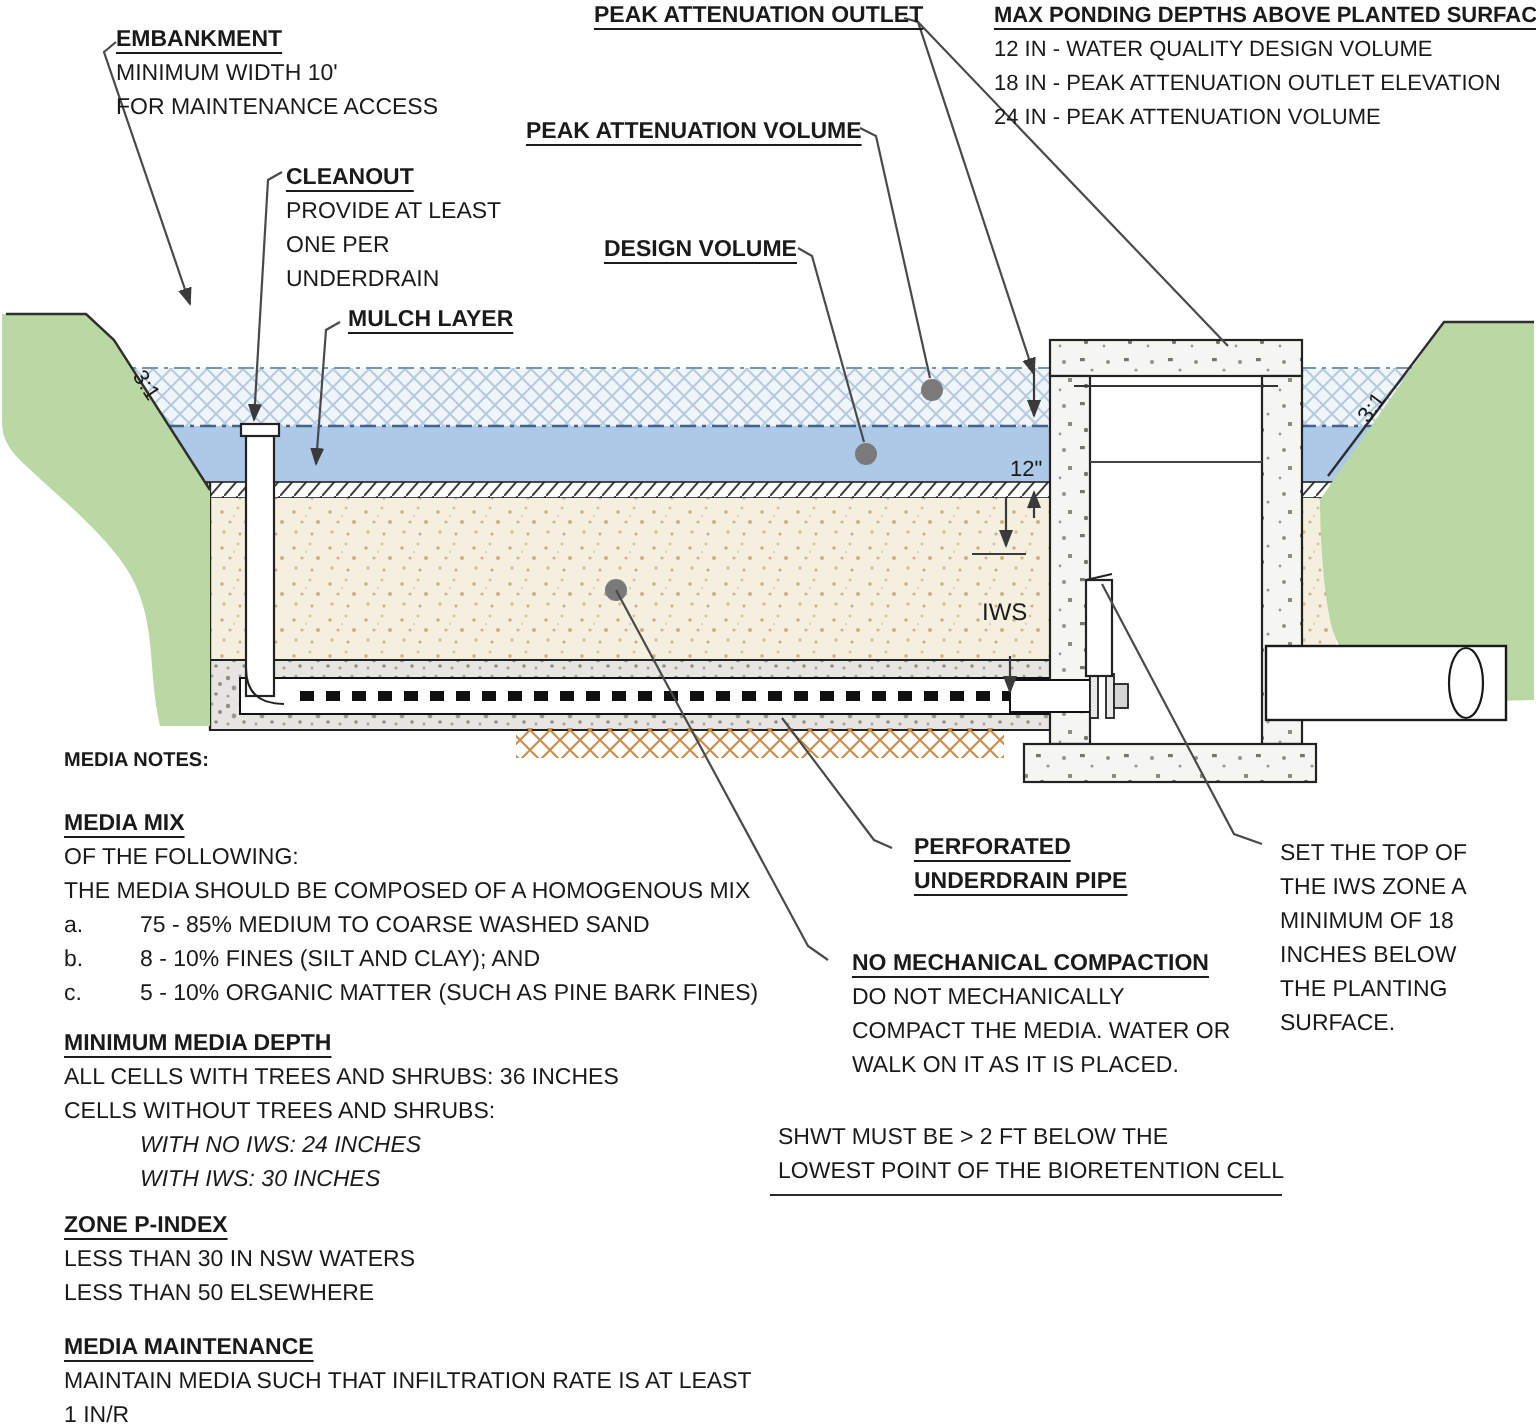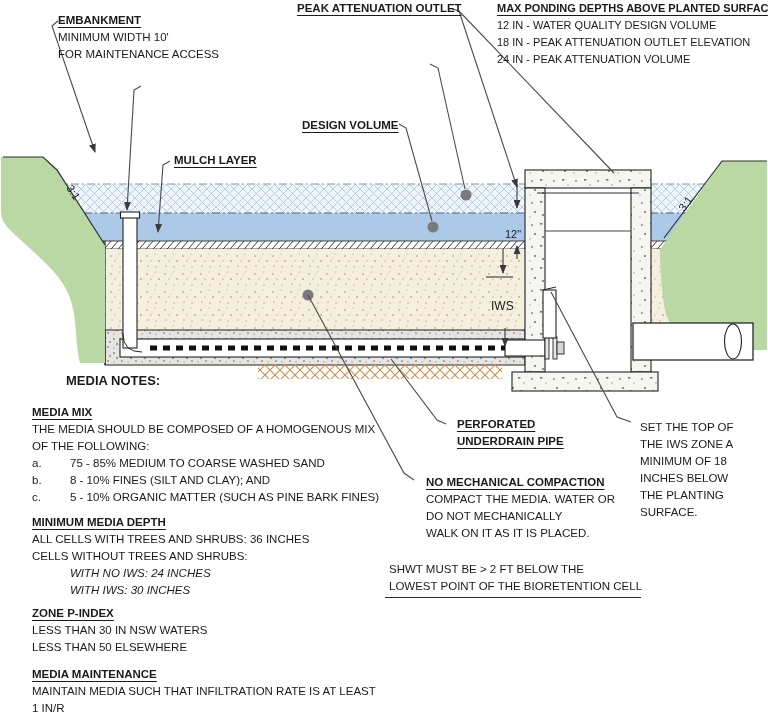--- a/index.html
+++ b/index.html
@@ -1,21 +1,21 @@
 <!DOCTYPE html>
 <html style="--c-embankment_green: #b9d8a3; --c-water_blue: #adc9e8; --c-media_sand: #f4efdf; --c-subgrade_tan: #c8904f; --c-leader_gray: #4a4a4a;"><head>
 <meta charset="utf-8">
 <style>
   html,body{margin:0;padding:0;background:#ffffff;}
   #canvas{position:relative;width:768px;height:712px;background:#fff;overflow:hidden;
           font-family:"Liberation Sans",sans-serif;color:#1a1a1a;}
   svg{position:absolute;left:0;top:0;}
   .note{position:absolute;font-size:11.5px;line-height:17px;white-space:nowrap;}
   .note .u{text-decoration:underline;text-underline-offset:2.5px;font-weight:bold;}
-  .bold{font-weight:bold;font-size:13px;margin-left:34px;}
+  .bold{font-weight:bold;font-size:10px;}
   .small{font-size:11px;}
   .row{display:flex;}
   .li-label{display:inline-block;width:38px;}
   .ind{padding-left:38px;font-style:italic;}
   .rule{position:absolute;border-top:1.6px solid #2a2a2a;}
   .green{fill:var(--c-embankment_green,#b9d8a3);}
   .water{fill:var(--c-water_blue,#adc9e8);}
   .ldr{stroke:var(--c-leader_gray,#4a4a4a);fill:none;stroke-width:1.1;}
   .dim{stroke:#3a3a3a;fill:none;stroke-width:1.1;}
   .outline{stroke:#2f2f2f;fill:none;stroke-width:1.2;}</style>
@@ -159,47 +159,56 @@
   <text class="svgtext" font-size="11" fill="#333333" transform="translate(66,188) rotate(57)">3:1</text>
   <text class="svgtext" font-size="11" fill="#333333" transform="translate(684,212) rotate(-53)">3:1</text>
 </svg>
 
 <div class="note" style="left:58px;top:12px">
   <div class="u">EMBANKMENT</div>
   <div>MINIMUM WIDTH 10'</div>
   <div>FOR MAINTENANCE ACCESS</div>
 </div>
 
+<div class="note" style="left:143px;top:81px">
+  <div class="u">CLEANOUT</div>
+  <div>PROVIDE AT LEAST</div>
+  <div>ONE PER</div>
+  <div>UNDERDRAIN</div>
+</div>
 
 <div class="note" style="left:297px;top:0px">
   <div class="u">PEAK ATTENUATION OUTLET</div>
 </div>
 
 <div class="note small" style="left:497px;top:0px">
   <div class="u">MAX PONDING DEPTHS ABOVE PLANTED SURFACE:</div>
   <div>12 IN - WATER QUALITY DESIGN VOLUME</div>
   <div>18 IN - PEAK ATTENUATION OUTLET ELEVATION</div>
   <div>24 IN - PEAK ATTENUATION VOLUME</div>
 </div>
 
+<div class="note" style="left:263px;top:58px">
+  <div class="u">PEAK ATTENUATION VOLUME</div>
+</div>
 
 <div class="note" style="left:302px;top:117px">
   <div class="u">DESIGN VOLUME</div>
 </div>
 
 <div class="note" style="left:174px;top:152px">
   <div class="u">MULCH LAYER</div>
 </div>
 
 <div class="note bold" style="left:32px;top:372px">MEDIA NOTES:</div>
 
 <div class="note" style="left:32px;top:404px">
   <div class="u">MEDIA MIX</div>
+  <div>OF THE FOLLOWING:</div>
   <div>THE MEDIA SHOULD BE COMPOSED OF A HOMOGENOUS MIX</div>
-  <div>OF THE FOLLOWING:</div>
   <div class="row">
     <span class="li-label">a.</span>
     <span>75 - 85% MEDIUM TO COARSE WASHED SAND</span>
   </div>
   <div class="row">
     <span class="li-label">b.</span>
     <span>8 - 10% FINES (SILT AND CLAY); AND</span>
   </div>
   <div class="row">
     <span class="li-label">c.</span>
@@ -227,22 +236,22 @@
   <div>1 IN/R</div>
 </div>
 
 <div class="note" style="left:457px;top:416px">
   <div class="u">PERFORATED</div>
   <div class="u">UNDERDRAIN PIPE</div>
 </div>
 
 <div class="note" style="left:426px;top:474px">
   <div class="u">NO MECHANICAL COMPACTION</div>
+  <div>DO NOT MECHANICALLY</div>
   <div>COMPACT THE MEDIA. WATER OR</div>
-  <div>DO NOT MECHANICALLY</div>
   <div>WALK ON IT AS IT IS PLACED.</div>
 </div>
 
 <div class="note" style="left:640px;top:419px">
   <div>SET THE TOP OF</div>
   <div>THE IWS ZONE A</div>
   <div>MINIMUM OF 18</div>
   <div>INCHES BELOW</div>
   <div>THE PLANTING</div>
   <div>SURFACE.</div>

